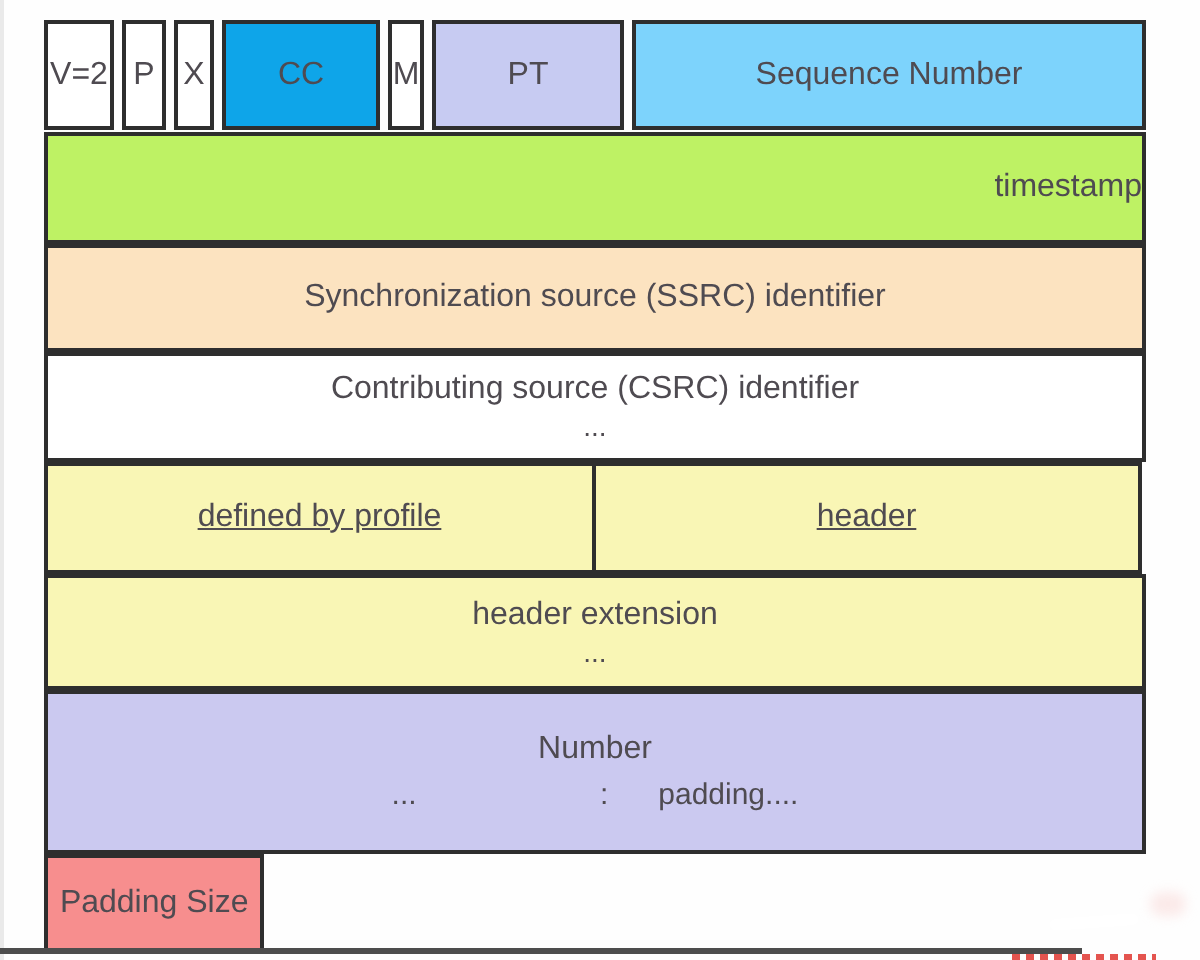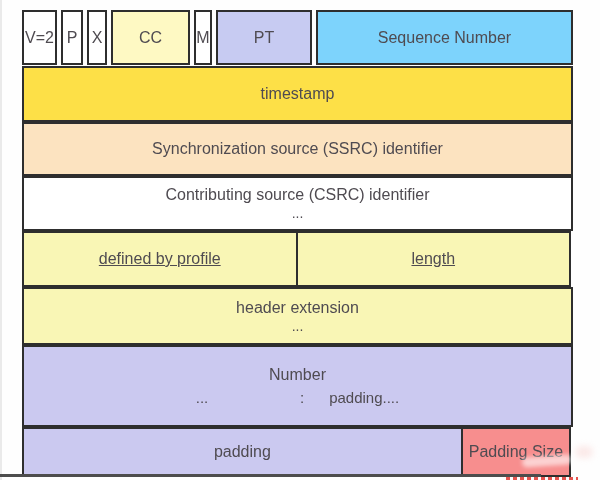--- a/index.html
+++ b/index.html
@@ -61,36 +61,36 @@
     <div class="row r1">
       <div class="cell w-v" style="background-color: rgb(255, 255, 255);">
         <span>V=2</span>
       </div>
       <div class="cell w-p" style="background-color: rgb(255, 255, 255);">
         <span>P</span>
       </div>
       <div class="cell w-x" style="background-color: rgb(255, 255, 255);">
         <span>X</span>
       </div>
-      <div class="cell w-cc" style="background-color: #fef9c3;">
+      <div class="cell w-cc" style="background-color: #0ea5e9;">
         <span>CC</span>
       </div>
       <div class="cell w-m" style="background-color: rgb(255, 255, 255);">
         <span>M</span>
       </div>
       <div class="cell w-pt" style="background-color: rgb(199, 203, 242);">
         <span>PT</span>
       </div>
       <div class="cell w-seq" style="background-color: #7dd3fc;">
         <span>Sequence Number</span>
       </div>
     </div>
 
     <div class="row r2">
-      <div class="cell full" style="background-color: #fde047;">
+      <div class="cell full" style="background-color: #bef264; align-items: flex-end;">
         <span>timestamp</span>
       </div>
     </div>
 
     <div class="row r3">
       <div class="cell full" style="background-color: rgb(252, 227, 192);">
         <span>Synchronization source (SSRC) identifier</span>
       </div>
     </div>
 
@@ -99,42 +99,39 @@
         <span>Contributing source (CSRC) identifier</span>
         <span class="sub">...</span>
       </div>
     </div>
 
     <div class="row r5">
       <div class="cell half" style="background-color: rgb(249, 246, 181);">
         <span>defined by profile</span>
       </div>
       <div class="cell half" style="background-color: rgb(249, 246, 181);">
-        <span>length</span>
+        <span>header</span>
       </div>
     </div>
 
     <div class="row r6">
       <div class="cell full" style="background-color: rgb(249, 246, 181);">
         <span>header extension</span>
         <span class="sub">...</span>
       </div>
     </div>
 
     <div class="row r7">
       <div class="cell full" style="background-color: rgb(203, 201, 240);">
         <span>Number</span>
         <span class="payline">...                      :      padding....</span>
       </div>
     </div>
 
     <div class="row r8">
-      <div class="cell w-pad" style="background-color: rgb(203, 201, 240);">
-        <span>padding</span>
-      </div>
       <div class="cell w-psize" style="background-color: rgb(247, 142, 142);">
         <span>Padding Size</span>
       </div>
     </div>
 
   </div>
 
   <div class="smudge"></div>
   <div class="smudge2"></div>
   <div class="bottom-bar"></div>

